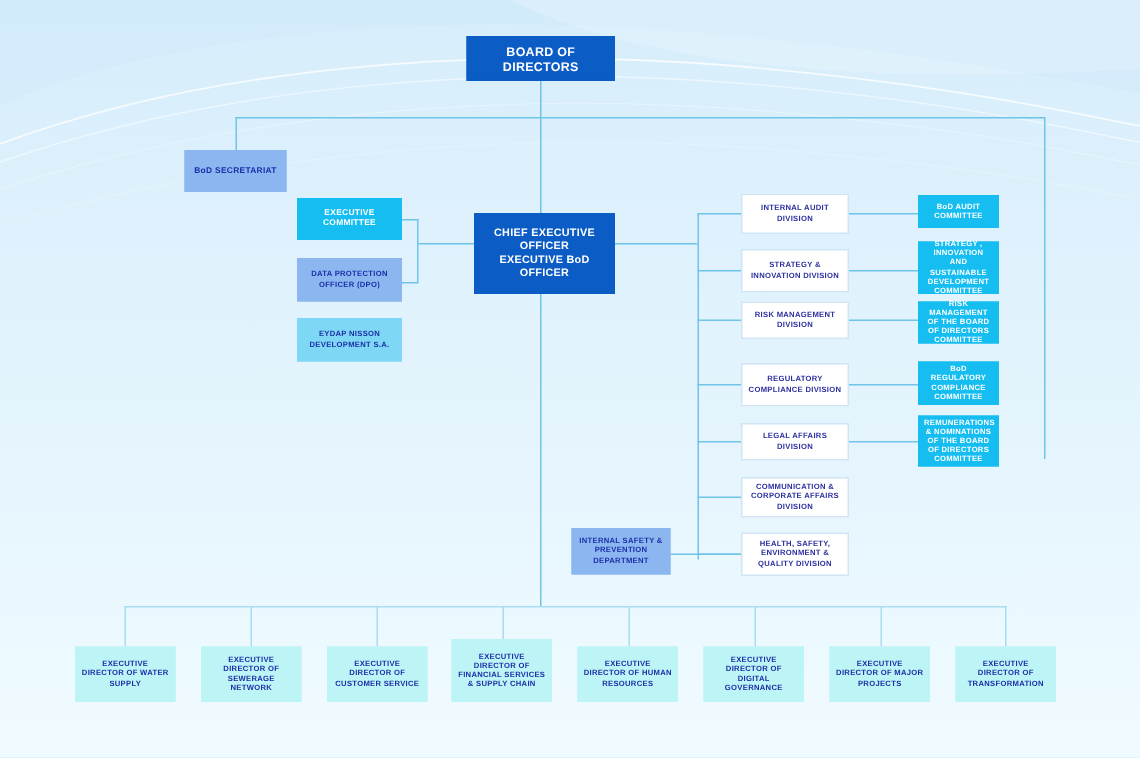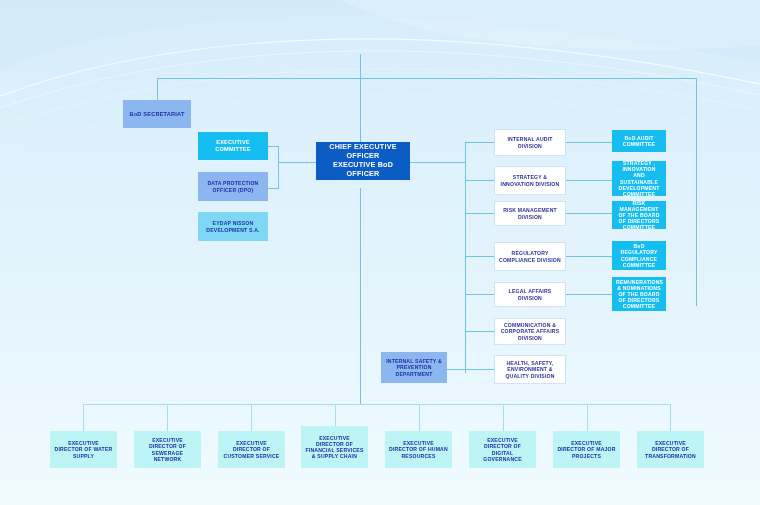--- a/index.html
+++ b/index.html
@@ -96,26 +96,29 @@
   <div class="ln lnh ln-soft" style="left:83px;top:404px;width:588px;"></div>
   <div class="ln lnv ln-soft" style="left:83px;top:404px;height:27px;"></div>
   <div class="ln lnv ln-soft" style="left:167px;top:404px;height:27px;"></div>
   <div class="ln lnv ln-soft" style="left:251px;top:404px;height:27px;"></div>
   <div class="ln lnv ln-soft" style="left:335px;top:404px;height:27px;"></div>
   <div class="ln lnv ln-soft" style="left:419px;top:404px;height:27px;"></div>
   <div class="ln lnv ln-soft" style="left:503px;top:404px;height:27px;"></div>
   <div class="ln lnv ln-soft" style="left:587px;top:404px;height:27px;"></div>
   <div class="ln lnv ln-soft" style="left:670px;top:404px;height:27px;"></div>
 
+  <div class="box t-royal fs8" style="left:311px;top:24px;width:99px;height:30px;">
+    <span>BOARD OF DIRECTORS</span>
+  </div>
 
   <div class="box t-periwinkle fs55" style="left:123px;top:100px;width:68px;height:28px;">
     <span>BoD SECRETARIAT</span>
   </div>
 
-  <div class="box t-royal fs7" style="left:316px;top:142px;width:94px;height:38px;flex-direction:column;">
+  <div class="box t-royal fs7" style="left:316px;top:142px;width:94px;height:54px;flex-direction:column;">
     <span>CHIEF EXECUTIVE OFFICER</span>
     <span>EXECUTIVE BoD OFFICER</span>
   </div>
 
   <div class="box t-cyan fs55" style="left:198px;top:132px;width:70px;height:28px;">
     <span>EXECUTIVE COMMITTEE</span>
   </div>
 
   <div class="box t-periwinkle fs5" style="left:198px;top:172px;width:70px;height:29px;">
     <span>DATA PROTECTION OFFICER (DPO)</span>

